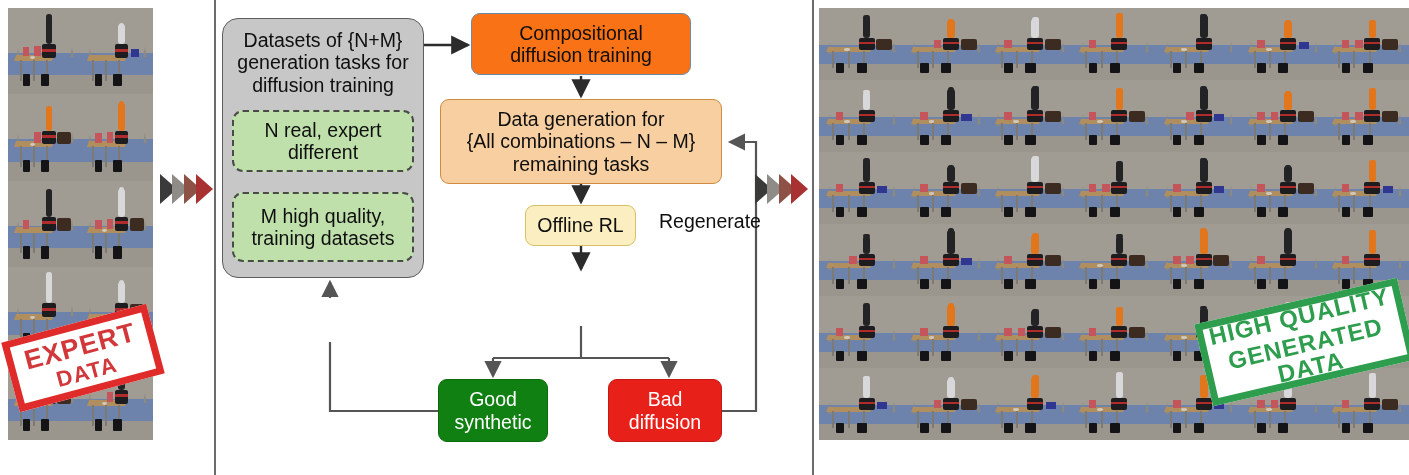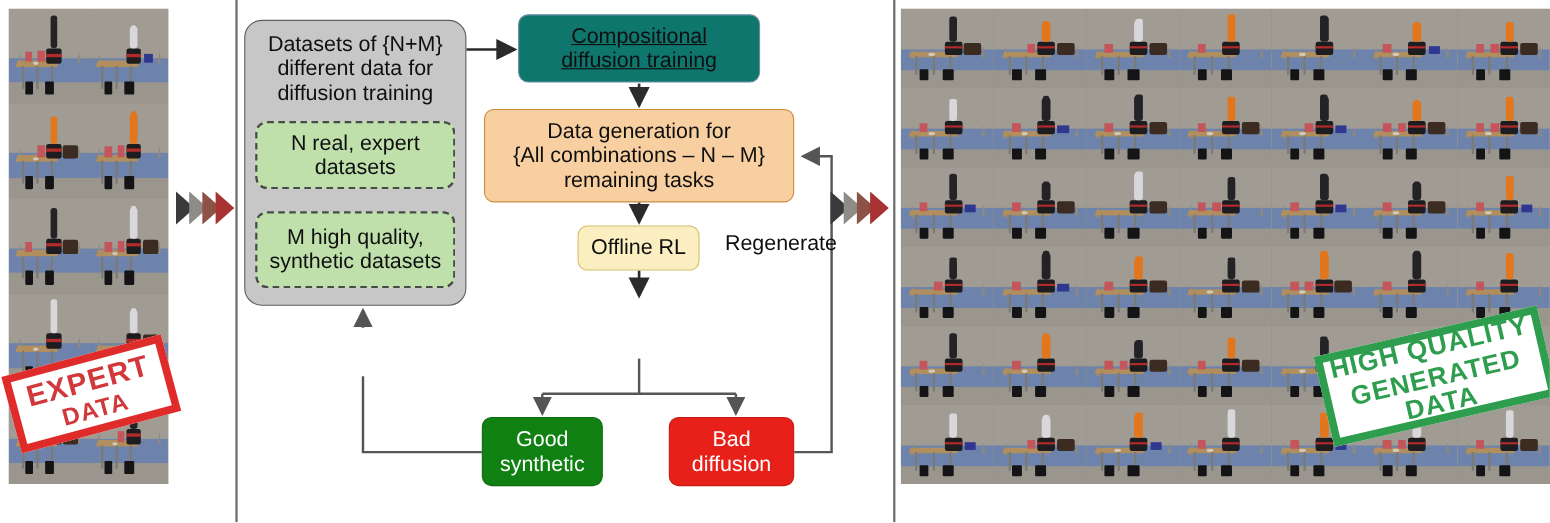--- a/index.html
+++ b/index.html
@@ -88,21 +88,21 @@
     text-align: center;
     color: #0f0f0f;
     font-size: 19.5px;
     line-height: 1.15;
     border-radius: 9px;
     padding: 2px 4px;
   }
   .box-gray   { background: #c7c7c7; border: 1.6px solid #5e5e5e; border-radius: 16px;
                 align-items: flex-start; padding-top: 6px; }
   .box-green  { background: #bfe0ab; border: 2.2px dashed #4a4a4a; border-radius: 11px; }
-  .box-blue   { background: #0f766e; border: 1.6px solid #6d8ba5; text-decoration: underline; }
+  .box-blue   { background: #f97316; border: 1.6px solid #6d8ba5; }
   .box-orange { background: #f8cfa0; border: 1.6px solid #cf8b3e; }
   .box-yellow { background: #fbefc2; border: 1.6px solid #d6c064; }
   .box-purple { background: #e0cfe8; border: 1.6px solid #a98ab9; }
   .box-dgreen { background: #118012; border: 1.6px solid #0b6a0c; color: #ffffff; }
   .box-red    { background: #e8201a; border: 1.6px solid #c41812; color: #ffffff; }
 
   .lbl {
     position: absolute;
     font-size: 19.5px;
     line-height: 1.2;
@@ -369,31 +369,31 @@
     <path d="M669,358 L669,376" stroke="#555555" stroke-width="2.2" fill="none" marker-end="url(#ahg)"></path>
 
     <path d="M722,411 L756,411 L756,142 L730,142" stroke="#555555" stroke-width="2.2" fill="none" marker-end="url(#ahg)"></path>
 
     <path d="M438,411 L330,411 L330,342" stroke="#555555" stroke-width="2.2" fill="none"></path>
     <path d="M330,298 L330,282" stroke="#555555" stroke-width="2.2" fill="none" marker-end="url(#ahg)"></path>
   </svg>
 
   <div class="box box-gray" style="left:222px; top:18px; width:202px; height:260px;">
     <span style="white-space:pre-line; width:100%; display:block; padding-top:4px;">Datasets of {N+M}
-different data for
+generation tasks for
 diffusion training</span>
   </div>
 
   <div class="box box-green" style="left:232px; top:110px; width:182px; height:62px;">
     <span style="white-space:pre-line;">N real, expert
-datasets</span>
+different</span>
   </div>
   <div class="box box-green" style="left:232px; top:192px; width:182px; height:70px;">
     <span style="white-space:pre-line;">M high quality,
-synthetic datasets</span>
+training datasets</span>
   </div>
 
   <div class="box box-blue" style="left:471px; top:13px; width:220px; height:62px;">
     <span style="white-space:pre-line;">Compositional
 diffusion training</span>
   </div>
 
   <div class="box box-orange" style="left:440px; top:99px; width:282px; height:85px;">
     <span style="white-space:pre-line;">Data generation for
 {All combinations – N – M}

